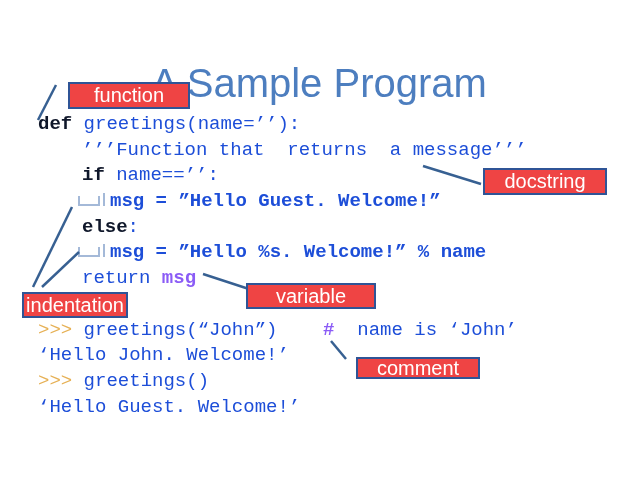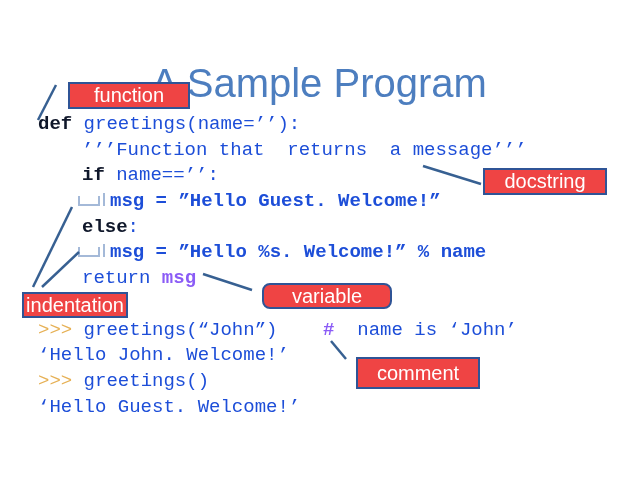--- a/index.html
+++ b/index.html
@@ -61,22 +61,22 @@
     text-align:center;
     box-sizing:border-box;
     z-index:3;
     display:flex;
     align-items:center;
     justify-content:center;
   }
   .callout-function    { left:68px;  top:82px;  width:122px; height:27px; }
   .callout-docstring   { left:483px; top:168px; width:124px; height:27px;justify-content:center; }
   .callout-indentation { left:22px;  top:292px; width:106px; height:26px; }
-  .callout-variable    { left:262px; top:283px; width:130px; height:26px;border-radius:8px; }
-  .callout-comment     { left:356px; top:357px; width:124px; height:32px; }
+  .callout-variable    { left:246px; top:283px; width:130px; height:26px; }
+  .callout-comment     { left:356px; top:357px; width:124px; height:22px; }
   .leader-overlay {
     position:absolute; left:0; top:0;
     width:638px; height:478px;
     z-index:2;
     pointer-events:none;
   }
 </style>
 </head>
 <body>
 

